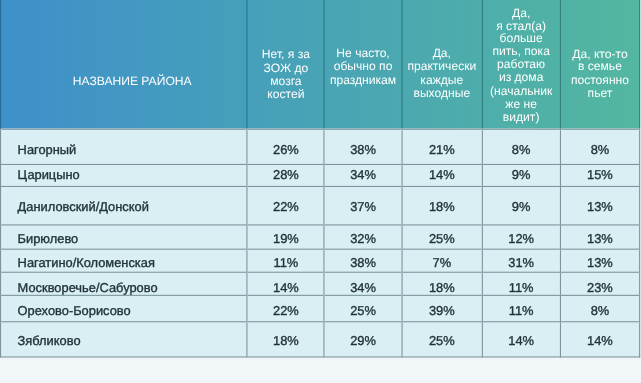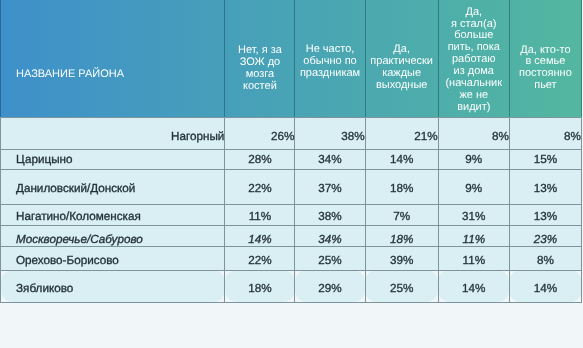--- a/index.html
+++ b/index.html
@@ -8,34 +8,34 @@
 #hdrbg{position:absolute;left:0;top:0;width:582px;height:117px;background:linear-gradient(to right,#3e90ca 0%,#53b7a0 100%);}
 table{border-collapse:collapse;width:582px;table-layout:fixed;position:relative;}
 thead tr{background:transparent;}
 thead th{height:117px;color:#fff;font-weight:normal;font-size:11px;line-height:11.9px;padding:0;vertical-align:top;border-right:1px solid rgba(0,38,62,.36);background:transparent;box-sizing:border-box;margin-top:16px;}
 thead th.c0{padding-top:69.2px;border-left:1px solid rgba(0,38,62,.36);}
 thead th.c1{padding-top:45.2px;}
 thead th.c2{padding-top:44.2px;}
 thead th.c3{padding-top:44.2px;}
 thead th.c4{padding-top:6.6px;}
 thead th.c5{padding-top:44.5px;border-right:1px solid rgba(0,38,62,.36);}
-.th-left{text-align:left;padding-left:15px;}
+.th-left{text-align:center;padding-left:15px;}
 .th-center{text-align:center;}
 tbody td{height:21.9px;font-size:11.7px;color:#23333a;padding:1.5px 0 0 0;background:#d9eff3;border-top:1px solid #7e949c;border-right:1px solid #7e949c;font-weight:normal;-webkit-text-stroke:0.32px #23333a;box-sizing:border-box;vertical-align:middle;}
 tbody td:first-child{border-left:1px solid #7e949c;}
-tbody tr.r0 td{height:32.3px;vertical-align:bottom;padding-top:0;padding-bottom:5.5px;text-align:right;}
+tbody tr.r0 td{height:32.3px;vertical-align:bottom;padding-top:0;padding-bottom:5.5px;}
 tbody tr.r1 td{height:20.0px;padding-top:0;}
 tbody tr.r2 td{height:35px;padding-top:2.5px;}
 tbody tr.r3 td{height:22.5px;}
 tbody tr.r4 td{height:20.0px;}
 tbody tr.r5 td{height:22.1px;padding-top:4px;}
 tbody tr.r6 td{height:21.3px;padding-top:4px;}
-tbody tr.r7 td{height:20.9px;padding-top:6.5px;font-style:italic;}
+tbody tr.r7 td{height:20.9px;padding-top:6.5px;}
 tbody tr.r8 td{height:23.7px;padding-top:4.5px;}
-tbody tr.r9 td{height:32px;padding-top:0;padding-bottom:6.3px;vertical-align:bottom;border-radius:12px;}
+tbody tr.r9 td{height:32px;padding-top:0;padding-bottom:6.3px;vertical-align:bottom;}
 tbody tr:last-child td{border-bottom:1px solid #7e949c;}
 tbody td.td-left{text-align:left;padding-left:15px;}
 tbody td.td-val{text-align:center;}
 </style>
 </head>
 <body>
 
 <div id="wrap">
 <div id="hdrbg"></div>
 <table>
@@ -118,20 +118,28 @@
           <td class="td-val"><span>15%</span></td>
         </tr>
         <tr class="row r2">
           <td class="td-left"><span>Даниловский/Донской</span></td>
           <td class="td-val"><span>22%</span></td>
           <td class="td-val"><span>37%</span></td>
           <td class="td-val"><span>18%</span></td>
           <td class="td-val"><span>9%</span></td>
           <td class="td-val"><span>13%</span></td>
         </tr>
+        <tr class="row r5">
+          <td class="td-left"><span>Бирюлево</span></td>
+          <td class="td-val"><span>19%</span></td>
+          <td class="td-val"><span>32%</span></td>
+          <td class="td-val"><span>25%</span></td>
+          <td class="td-val"><span>12%</span></td>
+          <td class="td-val"><span>13%</span></td>
+        </tr>
         <tr class="row r6">
           <td class="td-left"><span>Нагатино/Коломенская</span></td>
           <td class="td-val"><span>11%</span></td>
           <td class="td-val"><span>38%</span></td>
           <td class="td-val"><span>7%</span></td>
           <td class="td-val"><span>31%</span></td>
           <td class="td-val"><span>13%</span></td>
         </tr>
         <tr class="row r7">
           <td class="td-left"><span>Москворечье/Сабурово</span></td>

